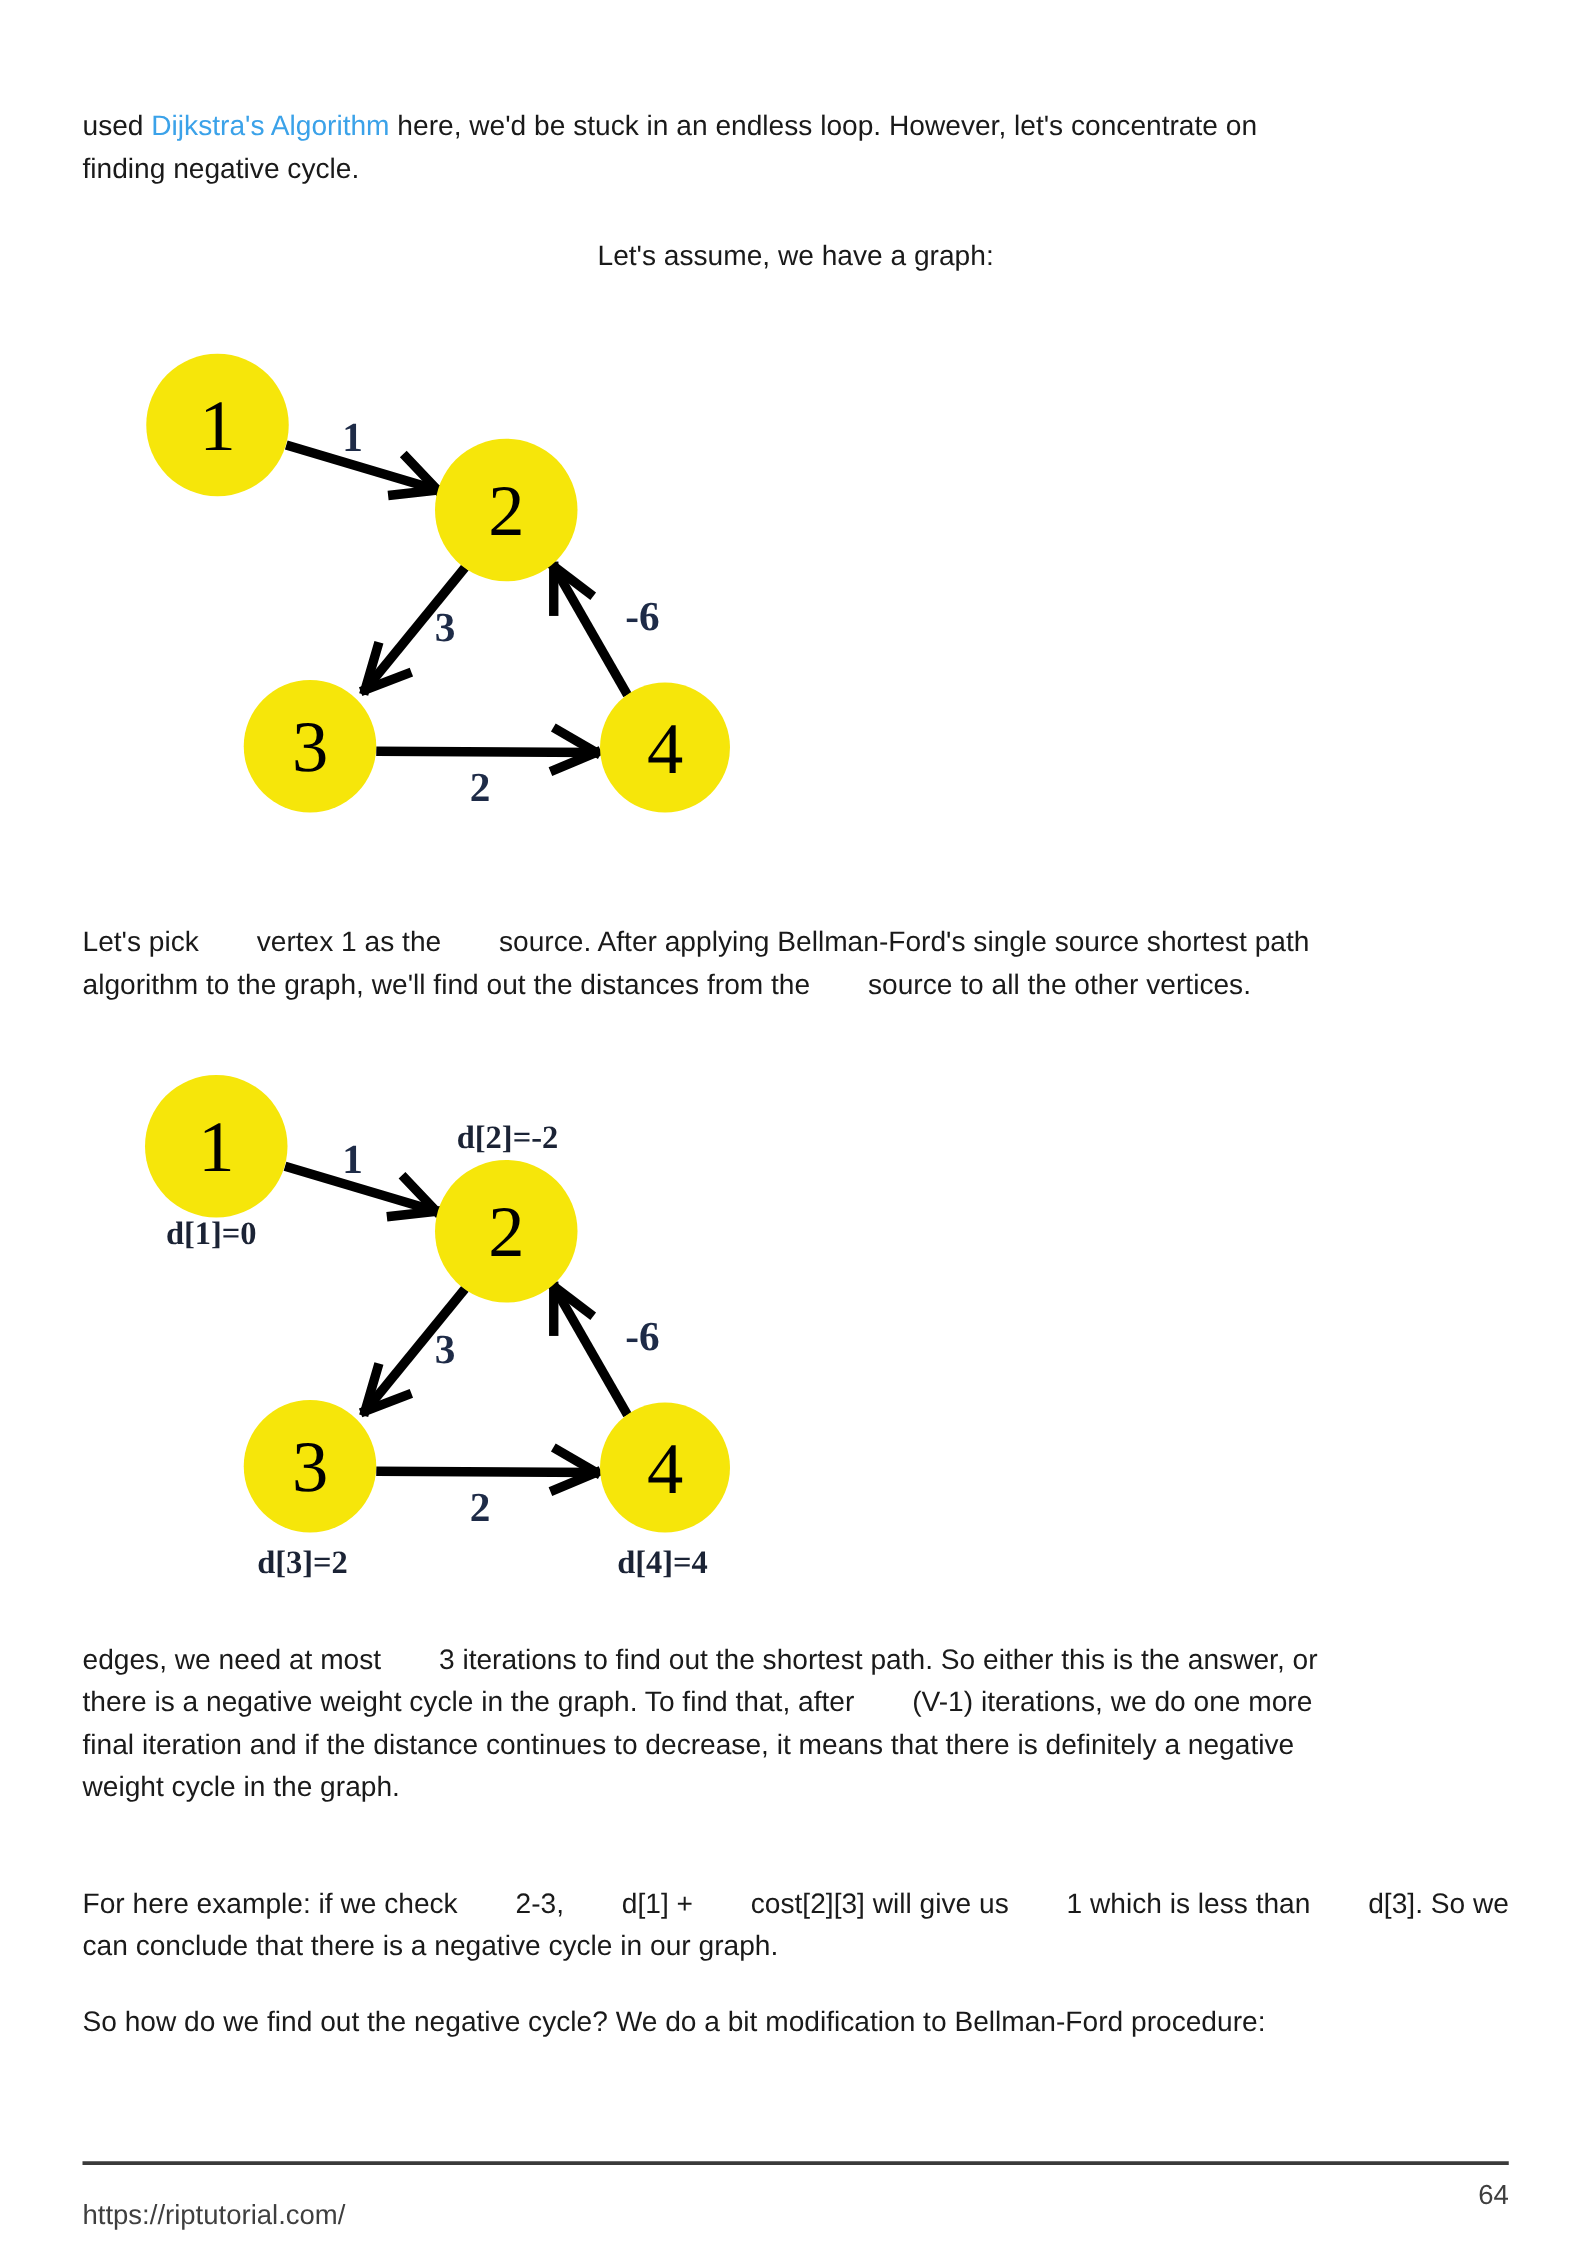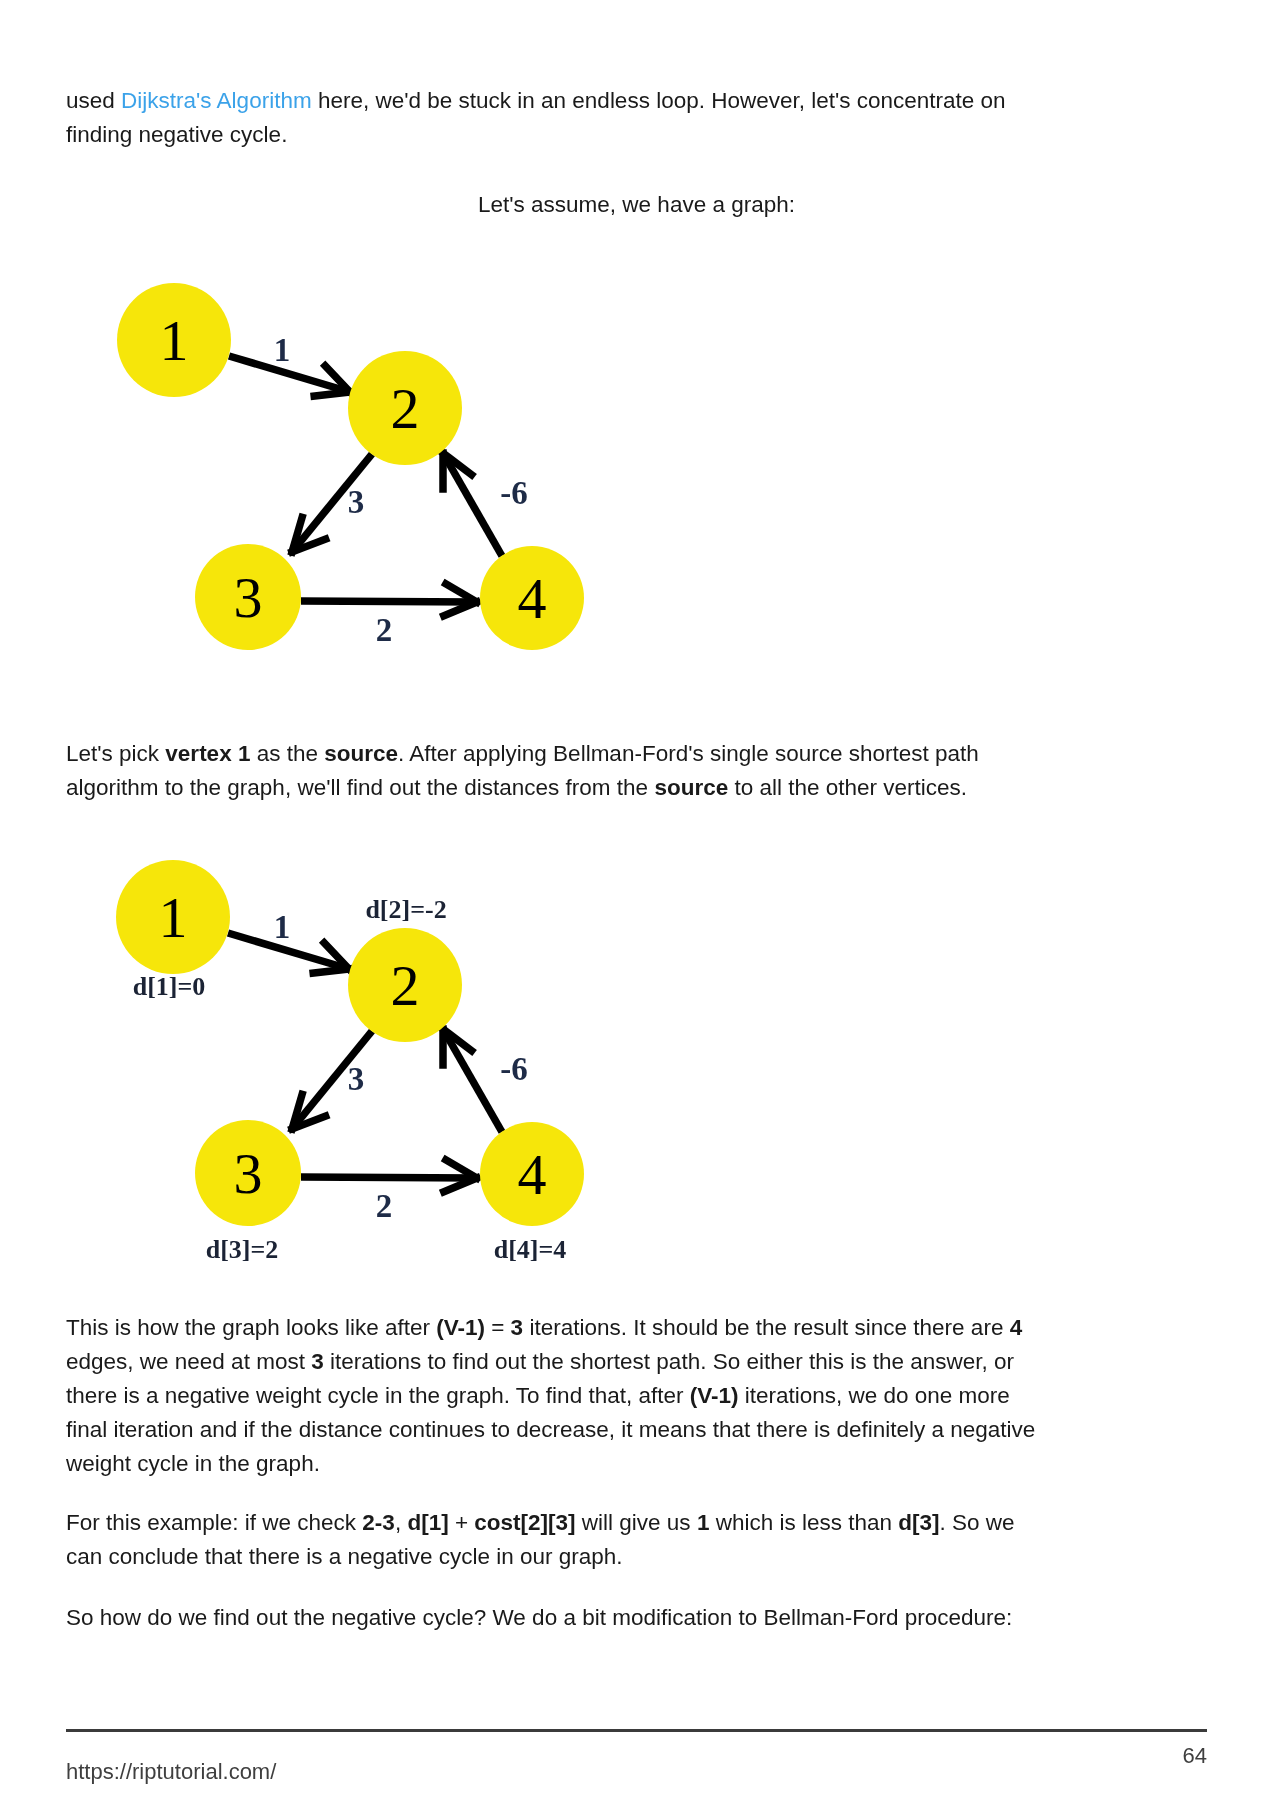--- a/index.html
+++ b/index.html
@@ -3,21 +3,21 @@
 <meta charset="utf-8">
 <style>
   html,body { margin:0; padding:0; background:#ffffff; }
   .page {
     position:relative; width:1252px; height:1800px; background:#fff;
     font-family:"Liberation Sans","DejaVu Sans",sans-serif; overflow:hidden;
     color:var(--body-text,#1a1a1a);
   }
   .para { position:absolute; left:66px; width:1141px; font-size:22.5px; line-height:34px; }
   .tline { white-space:nowrap; }
-  .b { font-weight:bold; }
+  .b { font-weight:normal;margin-left:40px; }
   .link { color:var(--link,#3ba2e9); cursor:pointer; }
   .graph { position:absolute; }
   .node-label { font-family:"Liberation Serif","DejaVu Serif",serif; font-size:58px; fill:#000; }
   .edge-label { font-family:"Liberation Serif","DejaVu Serif",serif; font-size:33px; font-weight:bold; fill:var(--edge-label,#1e2b47); }
   .dist-label { font-family:"Liberation Serif","DejaVu Serif",serif; font-size:26px; font-weight:bold; fill:var(--dist-label,#1b2335); }
   .footer-line { position:absolute; left:66px; width:1141px; height:3px; background:#3b3b3b; top:1729px; }
   .footer-url  { position:absolute; left:66px; top:1743px; font-size:22px; color:var(--footer-text,#3f3f3f);margin-top:16px; }
   .footer-page { position:absolute; left:66px; top:1743px; width:1141px; text-align:right; font-size:22px; color:var(--footer-text,#3f3f3f); }
 </style>
 </head>
@@ -30,28 +30,27 @@
         <div class="tline"><span>finding negative cycle.</span></div>
       </div>
       <div class="para" style="top: 188px; text-align: center;">
         <div class="tline"><span>Let's assume, we have a graph:</span></div>
       </div>
       <div class="para" style="top: 737px;">
         <div class="tline"><span>Let's pick </span><span class="b">vertex 1</span><span> as the </span><span class="b">source</span><span>. After applying Bellman-Ford's single source shortest path</span></div>
         <div class="tline"><span>algorithm to the graph, we'll find out the distances from the </span><span class="b">source</span><span> to all the other vertices.</span></div>
       </div>
       <div class="para" style="top: 1311px;">
-        <div class="tline"><span>This is how the graph looks like after </span><span class="b">(V-1)</span><span> = </span><span class="b">3</span><span> iterations. It should be the result since there are </span><span class="b">4</span></div>
         <div class="tline"><span>edges, we need at most </span><span class="b">3</span><span> iterations to find out the shortest path. So either this is the answer, or</span></div>
         <div class="tline"><span>there is a negative weight cycle in the graph. To find that, after </span><span class="b">(V-1)</span><span> iterations, we do one more</span></div>
         <div class="tline"><span>final iteration and if the distance continues to decrease, it means that there is definitely a negative</span></div>
         <div class="tline"><span>weight cycle in the graph.</span></div>
       </div>
       <div class="para" style="top: 1506px;">
-        <div class="tline"><span>For this example: if we check </span><span class="b">2-3</span><span>, </span><span class="b">d[1]</span><span> + </span><span class="b">cost[2][3]</span><span> will give us </span><span class="b">1</span><span> which is less than </span><span class="b">d[3]</span><span>. So we</span></div>
+        <div class="tline"><span>For here example: if we check </span><span class="b">2-3</span><span>, </span><span class="b">d[1]</span><span> + </span><span class="b">cost[2][3]</span><span> will give us </span><span class="b">1</span><span> which is less than </span><span class="b">d[3]</span><span>. So we</span></div>
         <div class="tline"><span>can conclude that there is a negative cycle in our graph.</span></div>
       </div>
       <div class="para" style="top: 1601px;">
         <div class="tline"><span>So how do we find out the negative cycle? We do a bit modification to Bellman-Ford procedure:</span></div>
       </div>
       <svg width="540" height="435" class="graph" style="left: 95px; top: 240px;">
         <line x1="134" y1="116" x2="255" y2="152" stroke="#000000" stroke-width="7.5"></line>
         <line x1="255" y1="152" x2="230.2" y2="125.9" stroke="#000000" stroke-width="7.5" stroke-linecap="square"></line>
         <line x1="255" y1="152" x2="219.2" y2="156.0" stroke="#000000" stroke-width="7.5" stroke-linecap="square"></line>
         <text x="187" y="121" text-anchor="middle" class="edge-label">1</text>

